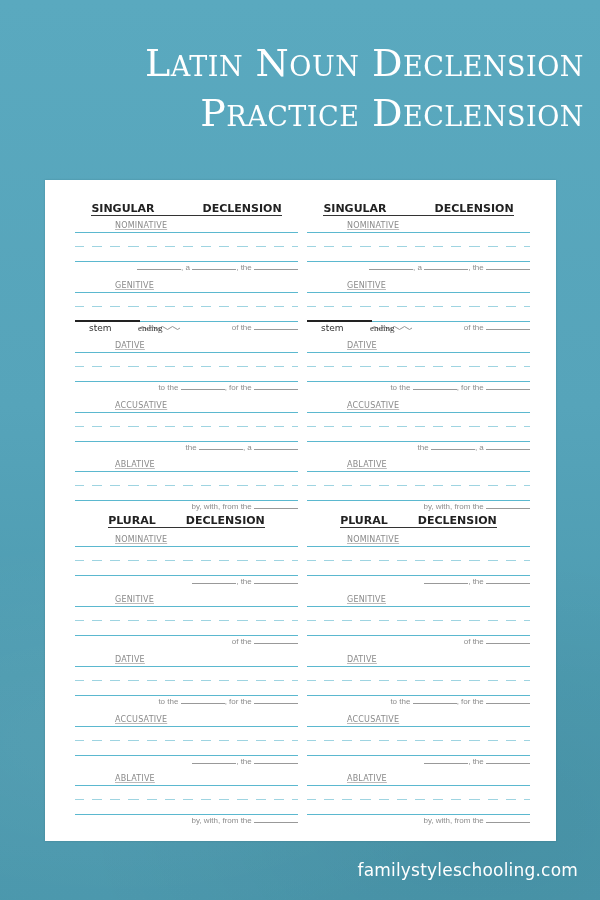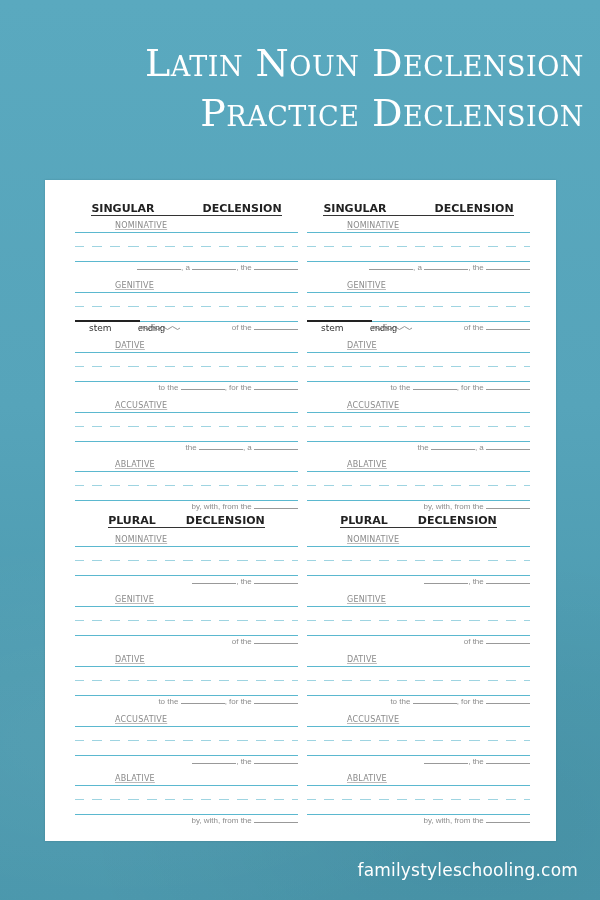--- a/index.html
+++ b/index.html
@@ -81,21 +81,21 @@
     }
     .ending-wave {
       position: absolute; left: 65px; top: -3px; width: 40px; height: 6px;
     }
     .stem-label {
       position: absolute; left: 14px; top: 3px; font-size: 9px; color: #333;
       font-family: "DejaVu Sans", sans-serif;
     }
     .ending-label {
       position: absolute; left: 63px; top: 3px; font-size: 9px; color: #333;
-      font-family: Liberation Sans, sans-serif;
+      font-family: Liberation Serif, serif;
       text-align: center;
     }
     .footer {
       position: absolute; right: 22px; top: 860px;
       color: #ffffff; font-size: 17px; letter-spacing: 0.2px;
       font-family: "DejaVu Sans", sans-serif; font-weight: normal;
     }
   </style>
 </head>
 <body>

